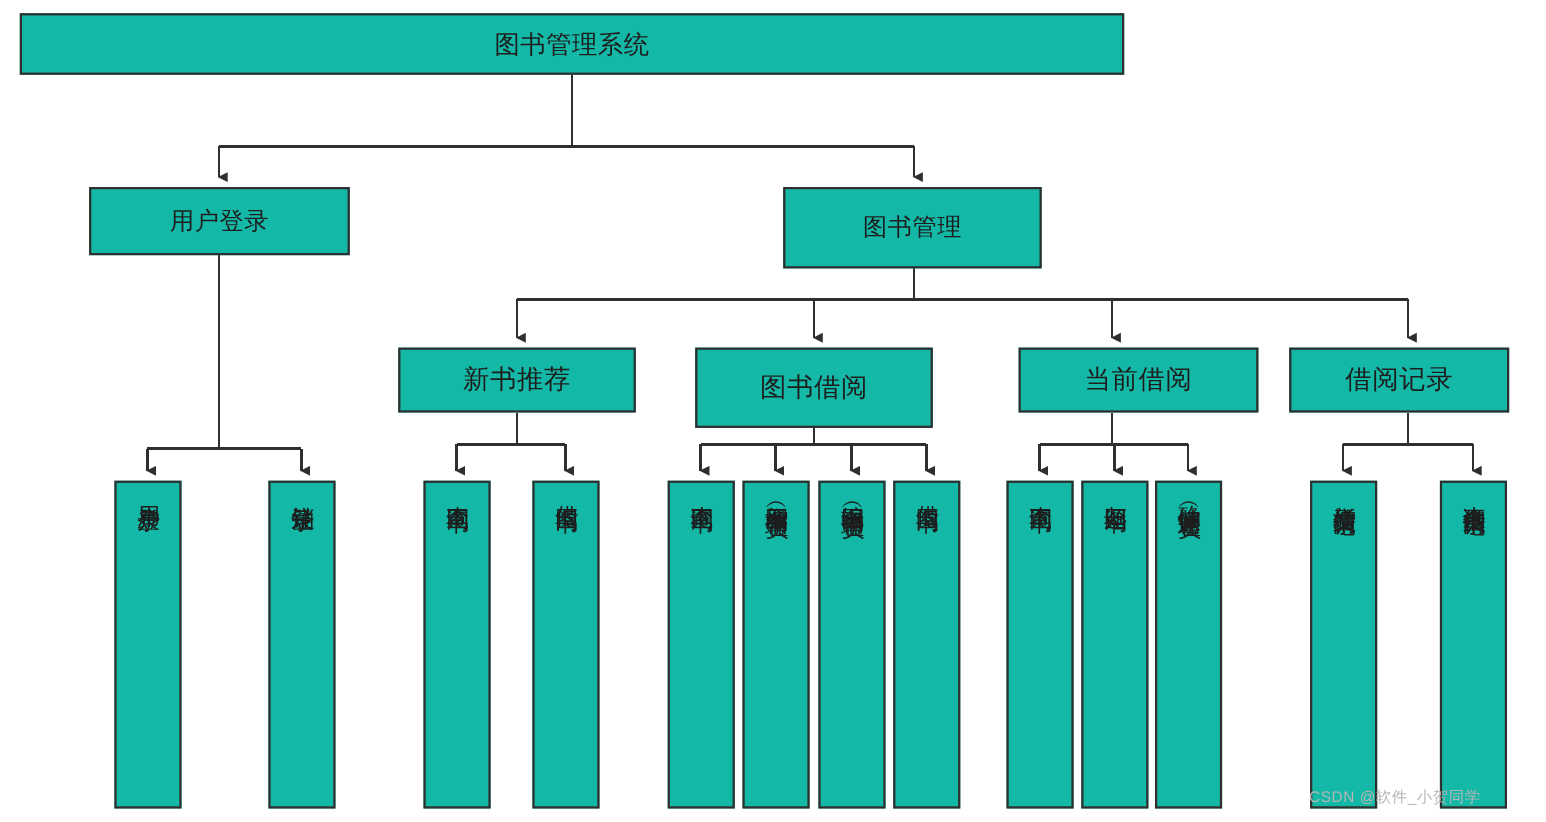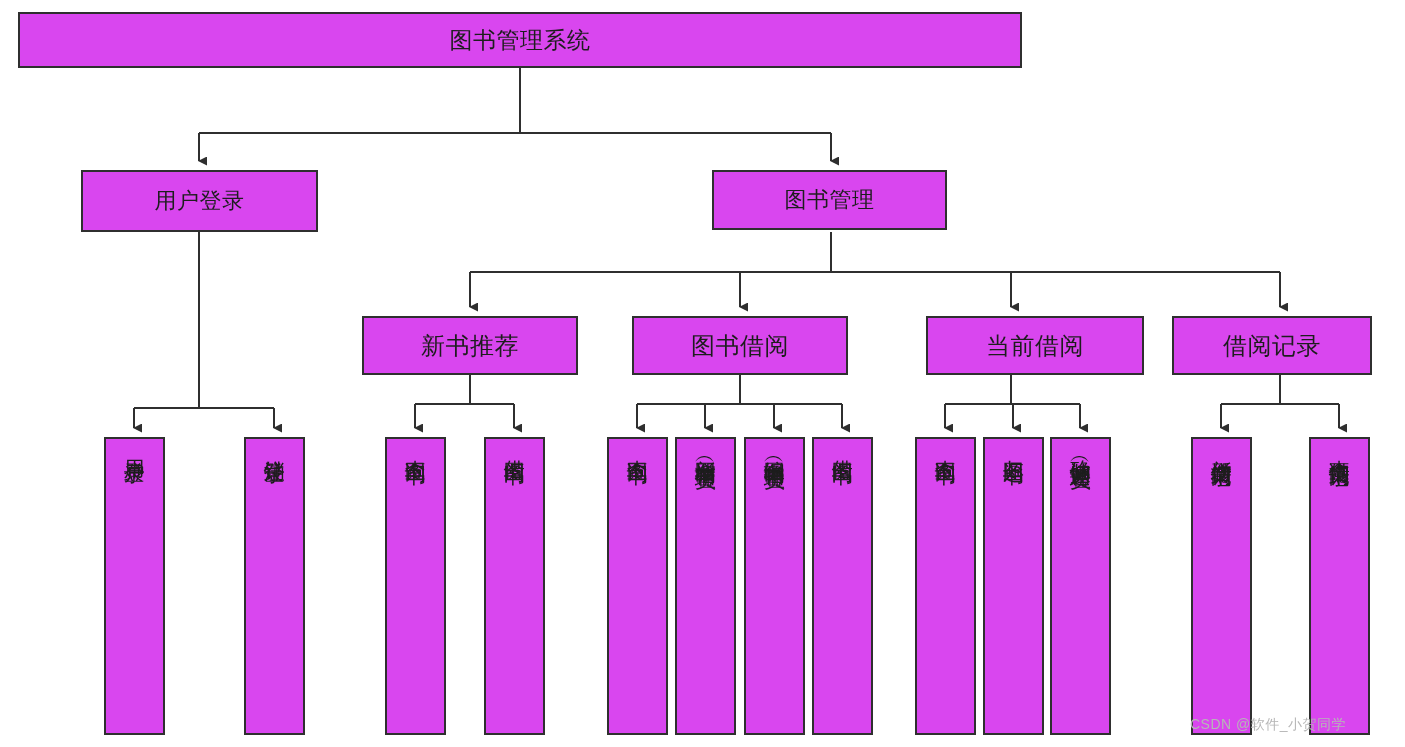--- a/index.html
+++ b/index.html
@@ -22,21 +22,21 @@
     left: 0;
     top: 0;
     width: 1405px;
     height: 747px;
     pointer-events: none;
   }
   .node {
     position: absolute;
     box-sizing: border-box;
     border: 2.5px solid #2f2f2f;
-    background: #d946ef;
+    background: #14b8a6;
     display: flex;
     align-items: center;
     justify-content: center;
     color: #1d1d1d;
   }
   .node .label {
     display: block;
     text-align: center;
     line-height: 1.05;
     letter-spacing: 0.5px;
@@ -120,28 +120,28 @@
     </g>
   </svg>
 
   <div class="node node-root" style="left:18px; top:12px; width:1004px; height:56px;">
     <span class="label">图书管理系统</span>
   </div>
 
   <div class="node node-level2" style="left:81px; top:170px; width:237px; height:62px;">
     <span class="label">用户登录</span>
   </div>
-  <div class="node node-level2" style="left:712px; top:170px; width:235px; height:60px;">
+  <div class="node node-level2" style="left:712px; top:170px; width:235px; height:74px;">
     <span class="label">图书管理</span>
   </div>
 
   <div class="node node-level3" style="left:362px; top:316px; width:216px; height:59px;">
     <span class="label">新书推荐</span>
   </div>
-  <div class="node node-level3" style="left:632px; top:316px; width:216px; height:59px;">
+  <div class="node node-level3" style="left:632px; top:316px; width:216px; height:73px;">
     <span class="label">图书借阅</span>
   </div>
   <div class="node node-level3" style="left:902px; top:316px; width:218px; height:59px;margin-left:24px;">
     <span class="label">当前借阅</span>
   </div>
   <div class="node node-level3" style="left:1172px; top:316px; width:200px; height:59px;">
     <span class="label">借阅记录</span>
   </div>
 
   <div class="node node-leaf" style="left:104px; top:437px; width:61px; height:298px;">

